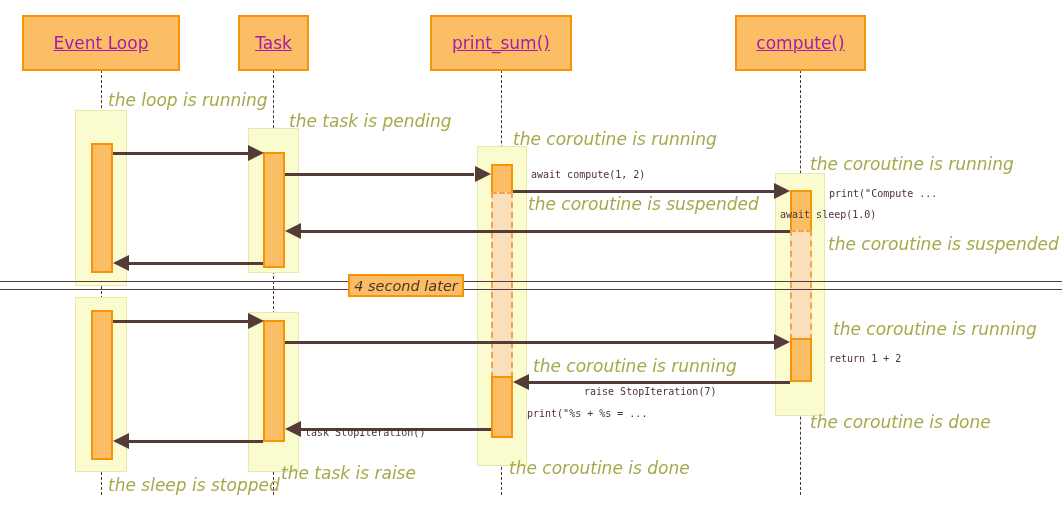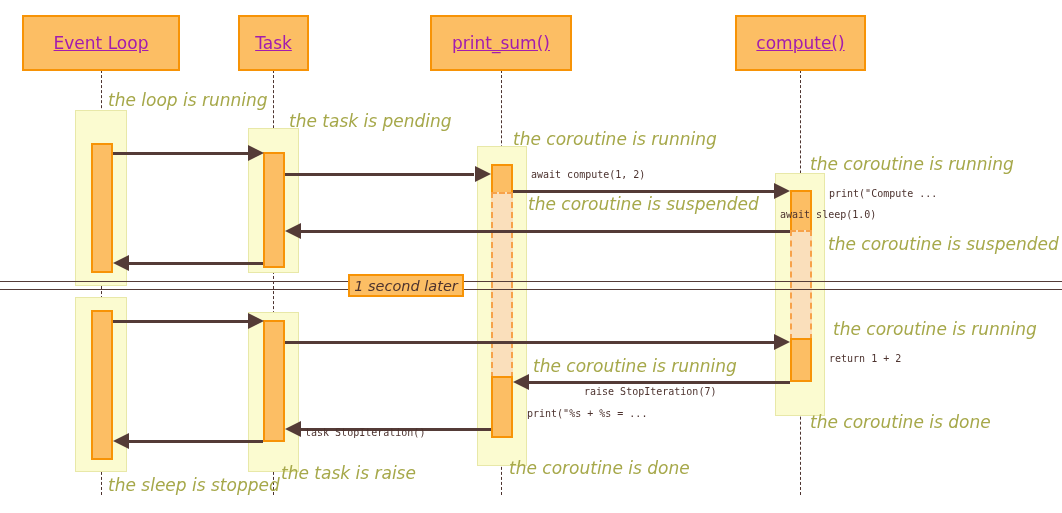--- a/index.html
+++ b/index.html
@@ -145,21 +145,21 @@
   <div class="act" style="left:491px;top:164px;width:22px;height:30px;"></div>
   <div class="act suspended" style="left:491px;top:192px;width:22px;height:186px;"></div>
   <div class="act" style="left:491px;top:376px;width:22px;height:62px;"></div>
 
   <div class="act" style="left:790px;top:190px;width:22px;height:42px;"></div>
   <div class="act suspended" style="left:790px;top:230px;width:22px;height:110px;"></div>
   <div class="act" style="left:790px;top:338px;width:22px;height:44px;"></div>
 
   <div class="divline" style="top:281px;"></div>
   <div class="divline" style="top:289px;"></div>
-  <div class="divbox" style="left:348px;top:274px;width:116px;height:23px;">1 second later</div>
+  <div class="divbox" style="left:348px;top:274px;width:116px;height:23px;">4 second later</div>
 
   <div class="arrow" style="left:113px;top:152px;width:143px;"></div>
   <div class="head right" style="left:248px;top:145px;"></div>
 
   <div class="arrow" style="left:285px;top:173px;width:189px;"></div>
   <div class="head right" style="left:475px;top:166px;"></div>
 
   <div class="arrow" style="left:513px;top:190px;width:261px;"></div>
   <div class="head right" style="left:774px;top:183px;"></div>
 

